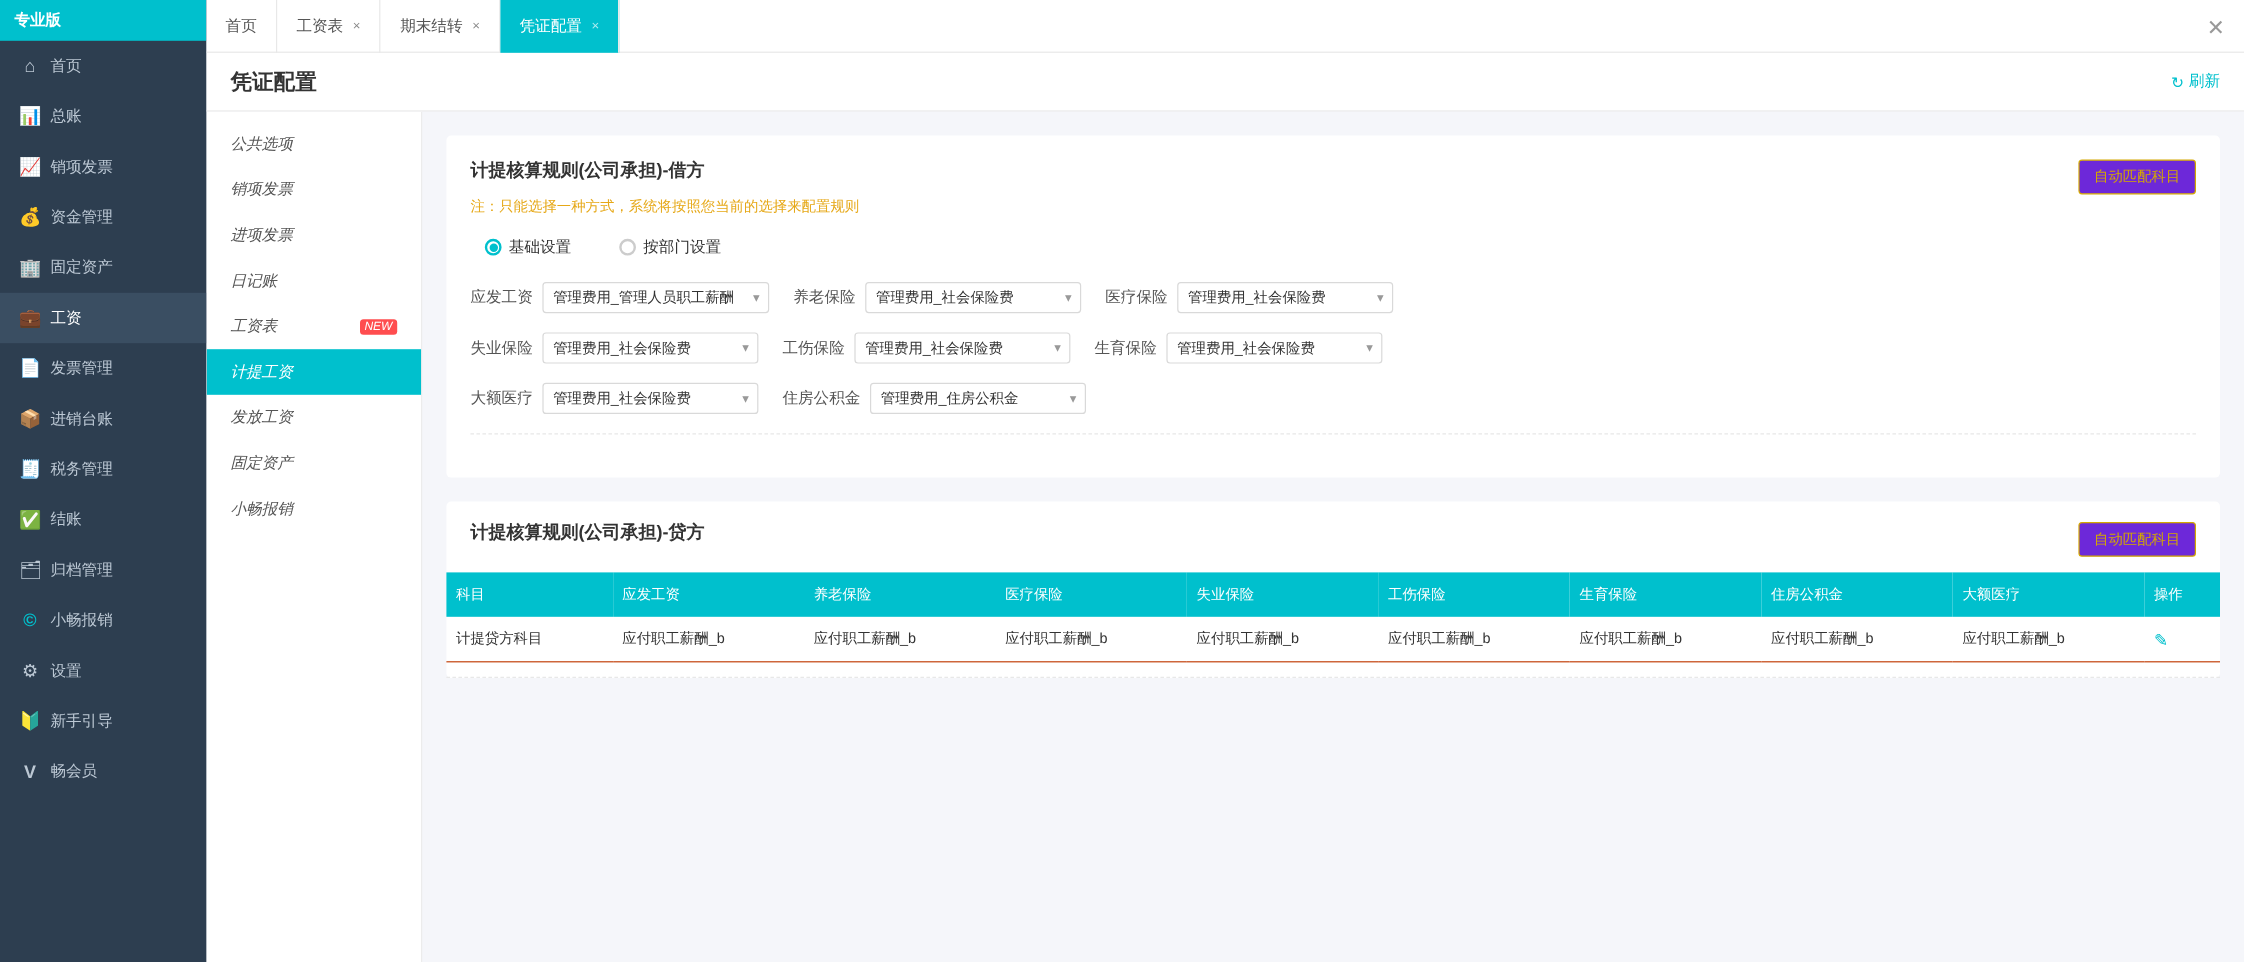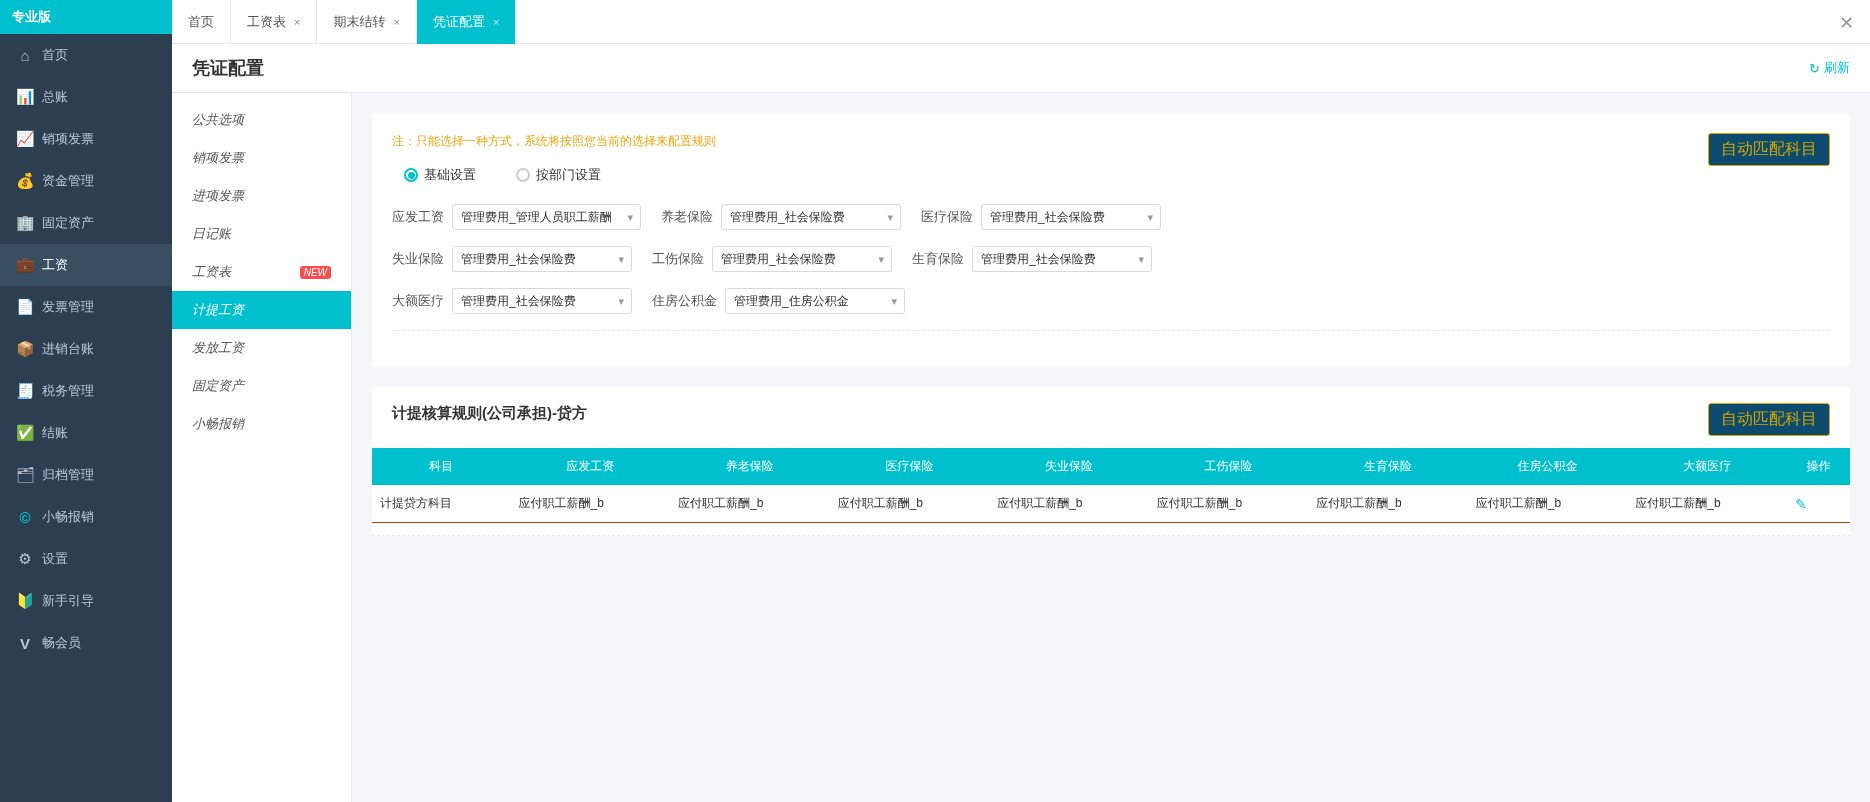--- a/index.html
+++ b/index.html
@@ -154,25 +154,25 @@
       margin-bottom: 12px;
     }
     .section-note {
       color: #e6a817;
       font-size: 12px;
       margin-bottom: 16px;
     }
     .auto-match-btn {
       border: 1px solid #d4a800;
       color: #d4a800;
-      background: #0c4a6e;
+      background: #6d28d9;
       padding: 5px 12px;
       border-radius: 3px;
       cursor: pointer;
-      font-size: 16px;
+      font-size: 12px;
       float: right;
       margin-top: -35px;
     }
 
     
     .radio-group {
       display: flex;
       gap: 40px;
       margin-bottom: 20px;
       padding-left: 12px;
@@ -269,21 +269,21 @@
     }
     .data-table {
       width: 100%;
       border-collapse: collapse;
       font-size: 12px;
     }
     .data-table th {
       background: #00c0cd;
       color: white;
       padding: 10px 8px;
-      text-align: center;
+      text-align: left;
       font-weight: normal;
     }
     .data-table td {
       padding: 10px 8px;
       border-bottom: 1px solid #c2410c;
       color: #333;
     }
     .edit-icon {
       color: #00c0cd;
       cursor: pointer;
@@ -427,20 +427,21 @@
       <div class="left-nav-item">
         <span>小畅报销</span>
       </div>
     </div>
 
     <div class="main-content">
 
       <div class="section">
         <div style="display:flex; justify-content:space-between; align-items:flex-start;">
           <div>
+            <div class="section-title">计提核算规则(公司承担)-借方</div>
             <div class="section-note">注：只能选择一种方式，系统将按照您当前的选择来配置规则</div>
           </div>
           <button class="auto-match-btn" style="margin-top:0;float:none;">自动匹配科目</button>
         </div>
 
         <div class="radio-group">
           <div class="radio-item">
             <div class="radio-circle checked"></div>
             <span>基础设置</span>
           </div>

